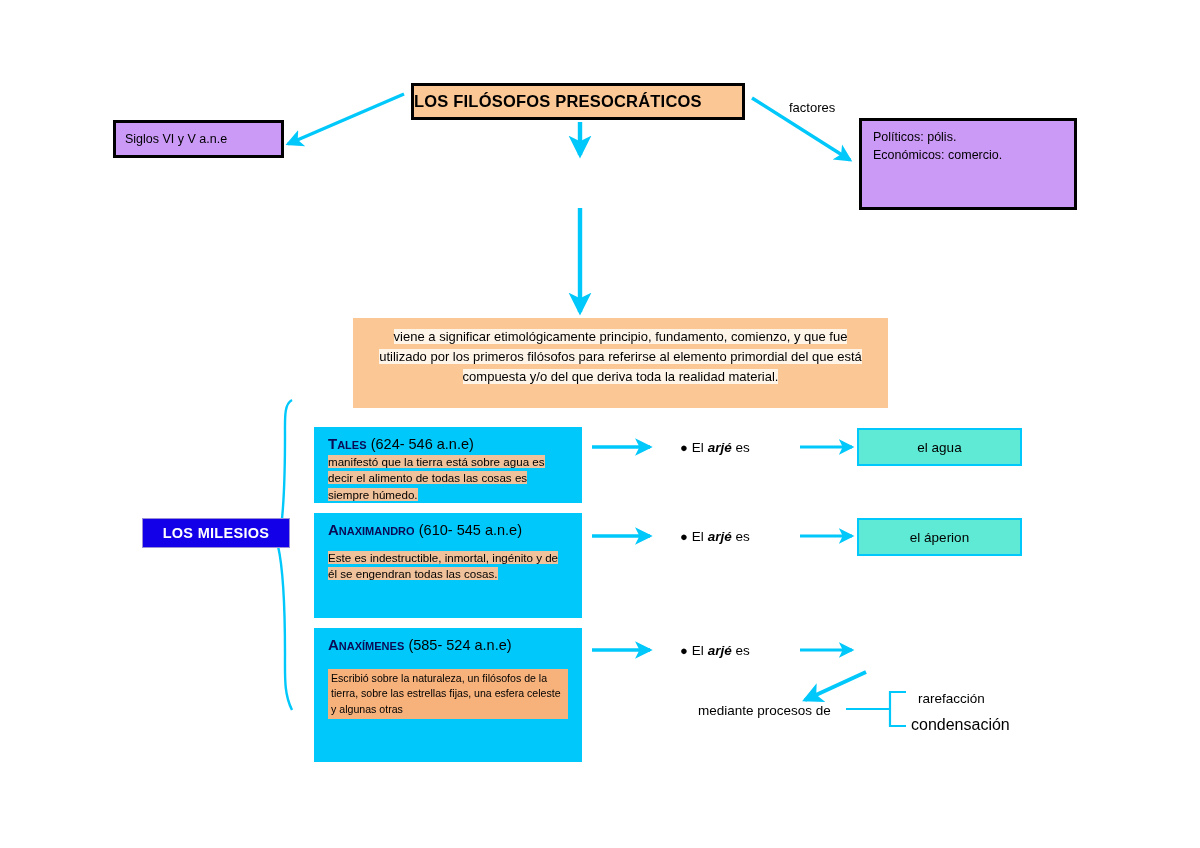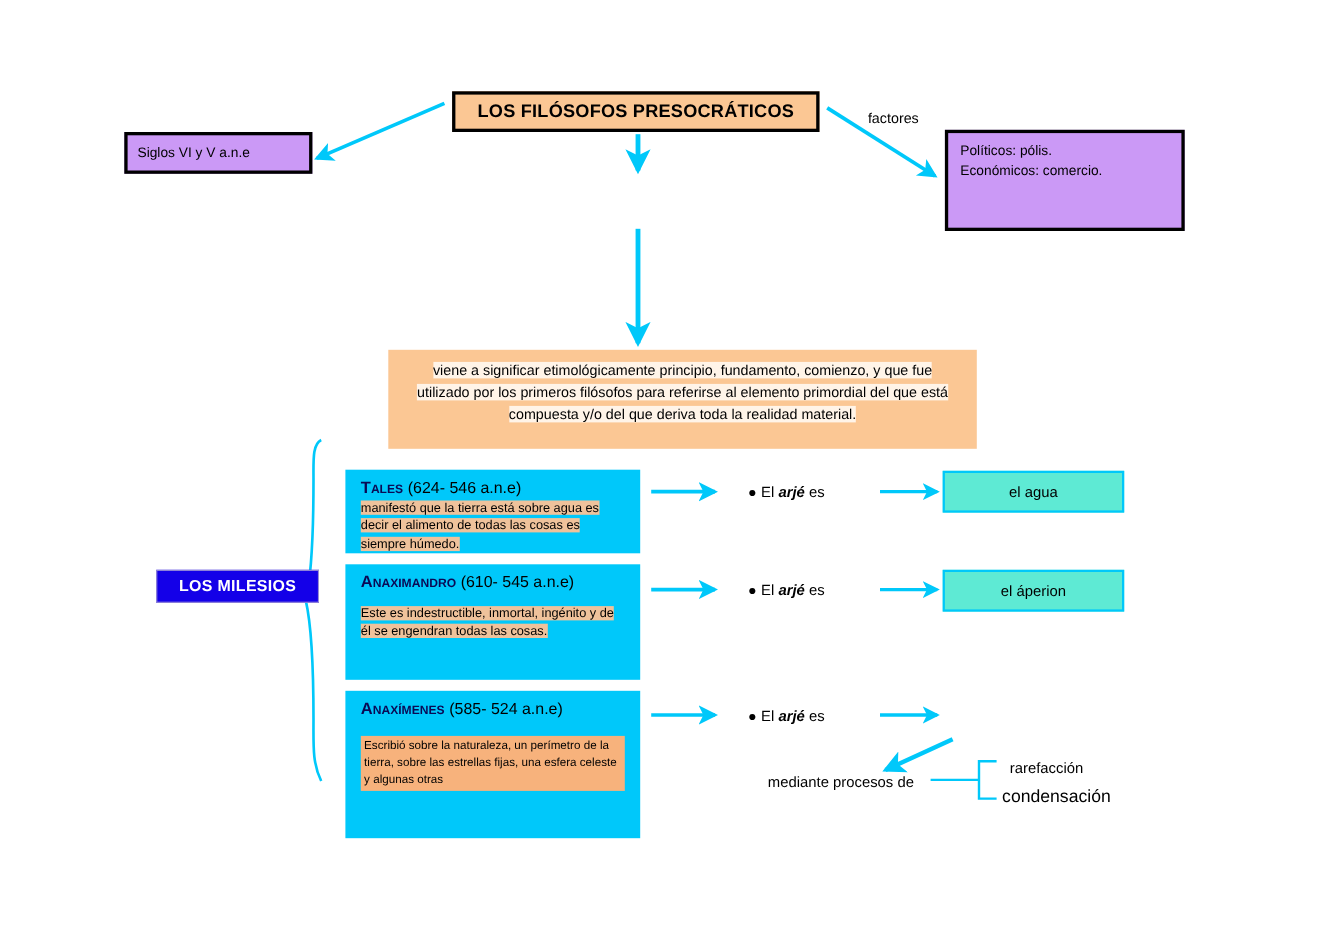--- a/index.html
+++ b/index.html
@@ -8,21 +8,21 @@
     font-family:"Liberation Sans","DejaVu Sans",sans-serif;
     color:#000;
   }
   .stage{position:absolute;left:0;top:0;width:1200px;height:848px;}
   .node{position:absolute;box-sizing:border-box;}
 
   
   #title-box{
     left:411px;top:83px;width:334px;height:37px;
     background:#FBC794;border:3px solid #000;
-    display:flex;align-items:center;justify-content:center;
+    display:flex;align-items:center;
     font-size:16.5px;font-weight:bold;letter-spacing:.2px;
   }
 
   
   #question-box{
     left:428px;top:160px;width:305px;height:36px;
     background:#FBC794;
     display:flex;align-items:center;justify-content:center;
     font-size:15px;font-weight:bold;font-style:italic;
   }
@@ -188,21 +188,21 @@
       <span class="yrs">(610- 545 a.n.e)</span>
     </div>
     <div class="phil-desc"><span>Este es indestructible, inmortal, ingénito y de él se engendran todas las cosas.</span></div>
   </div>
 
   <div class="node phil-panel" id="phil-anaximenes">
     <div class="phil-name">
       <span>Anaxímenes</span>
       <span class="yrs">(585- 524 a.n.e)</span>
     </div>
-    <div id="desc-anaximenes">Escribió sobre la naturaleza, un perímetro de la tierra, sobre las estrellas fijas, una esfera celeste y algunas otras</div>
+    <div id="desc-anaximenes">Escribió sobre la naturaleza, un filósofos de la tierra, sobre las estrellas fijas, una esfera celeste y algunas otras</div>
   </div>
 
   <div class="node arje-row" id="arje-1">
     <span class="dot">●</span><span>El </span><b>arjé</b><span> es</span>
   </div>
   <div class="node arje-row" id="arje-2">
     <span class="dot">●</span><span>El </span><b>arjé</b><span> es</span>
   </div>
   <div class="node arje-row" id="arje-3">
     <span class="dot">●</span><span>El </span><b>arjé</b><span> es</span>

